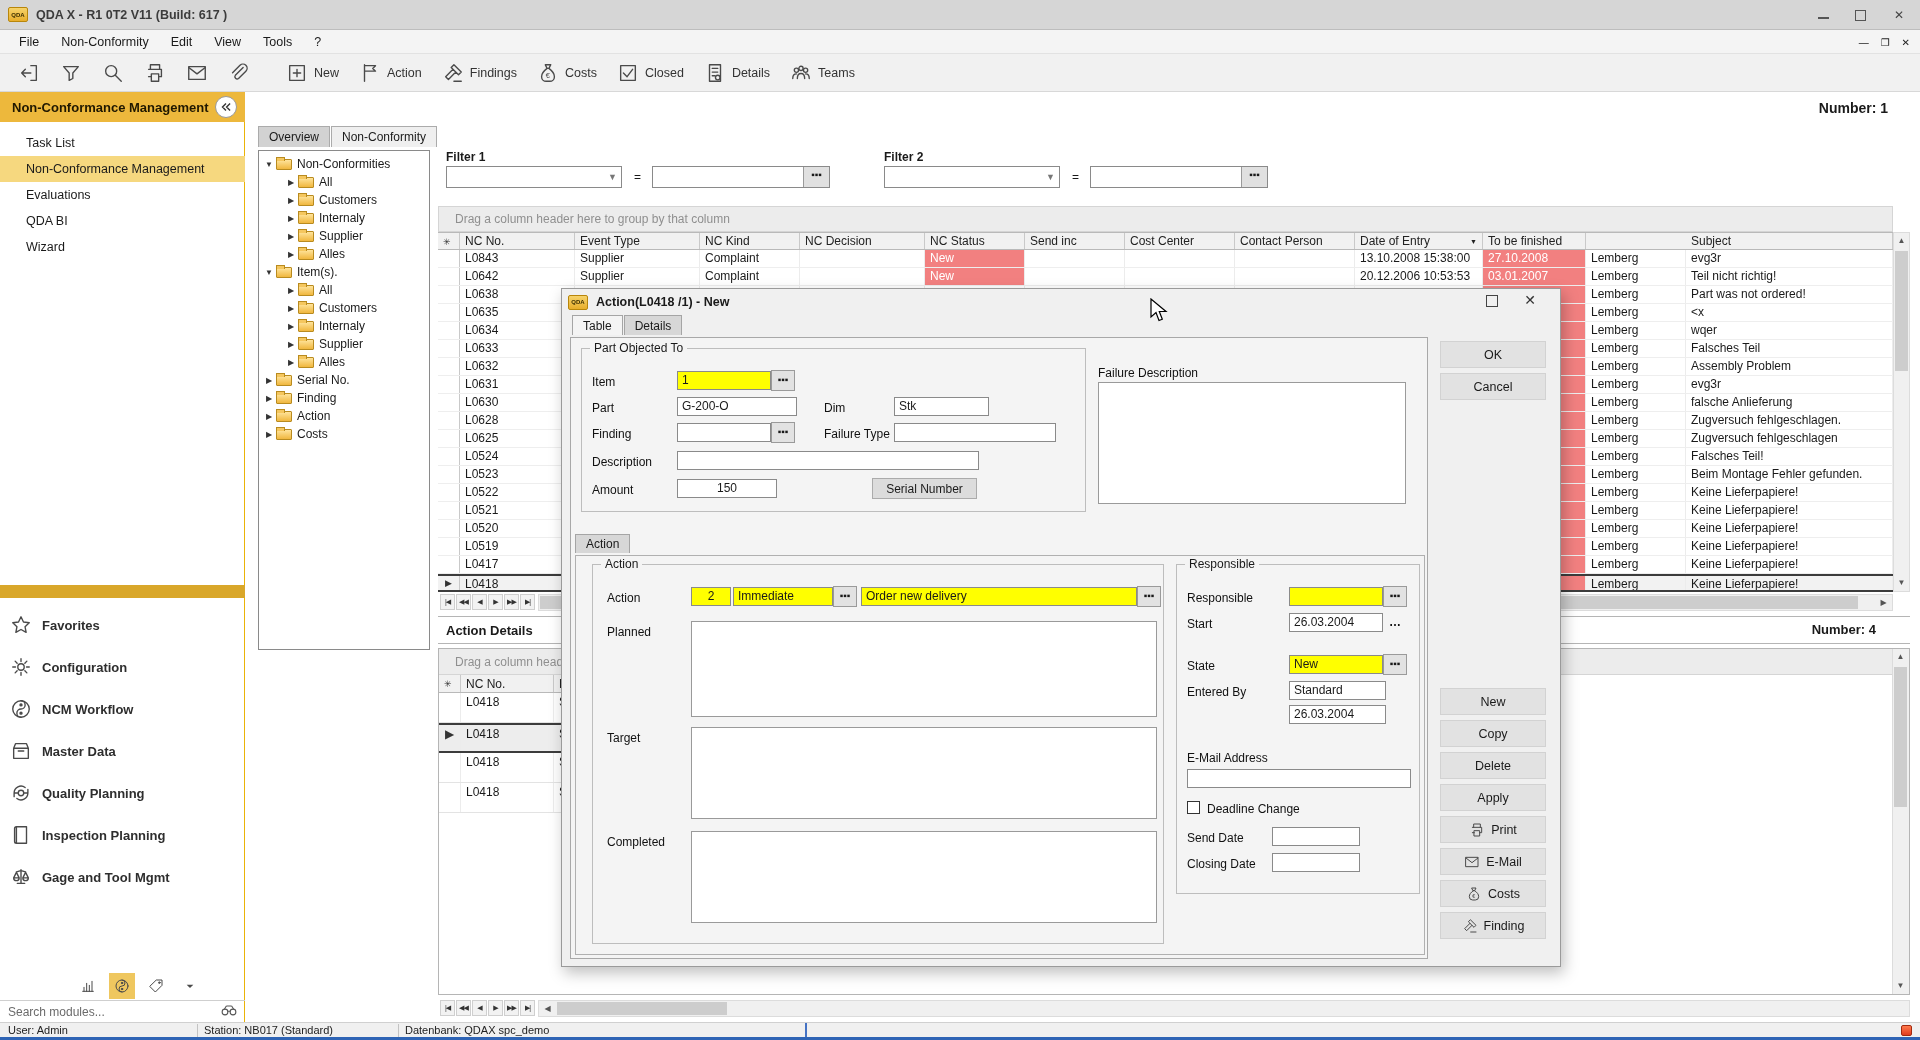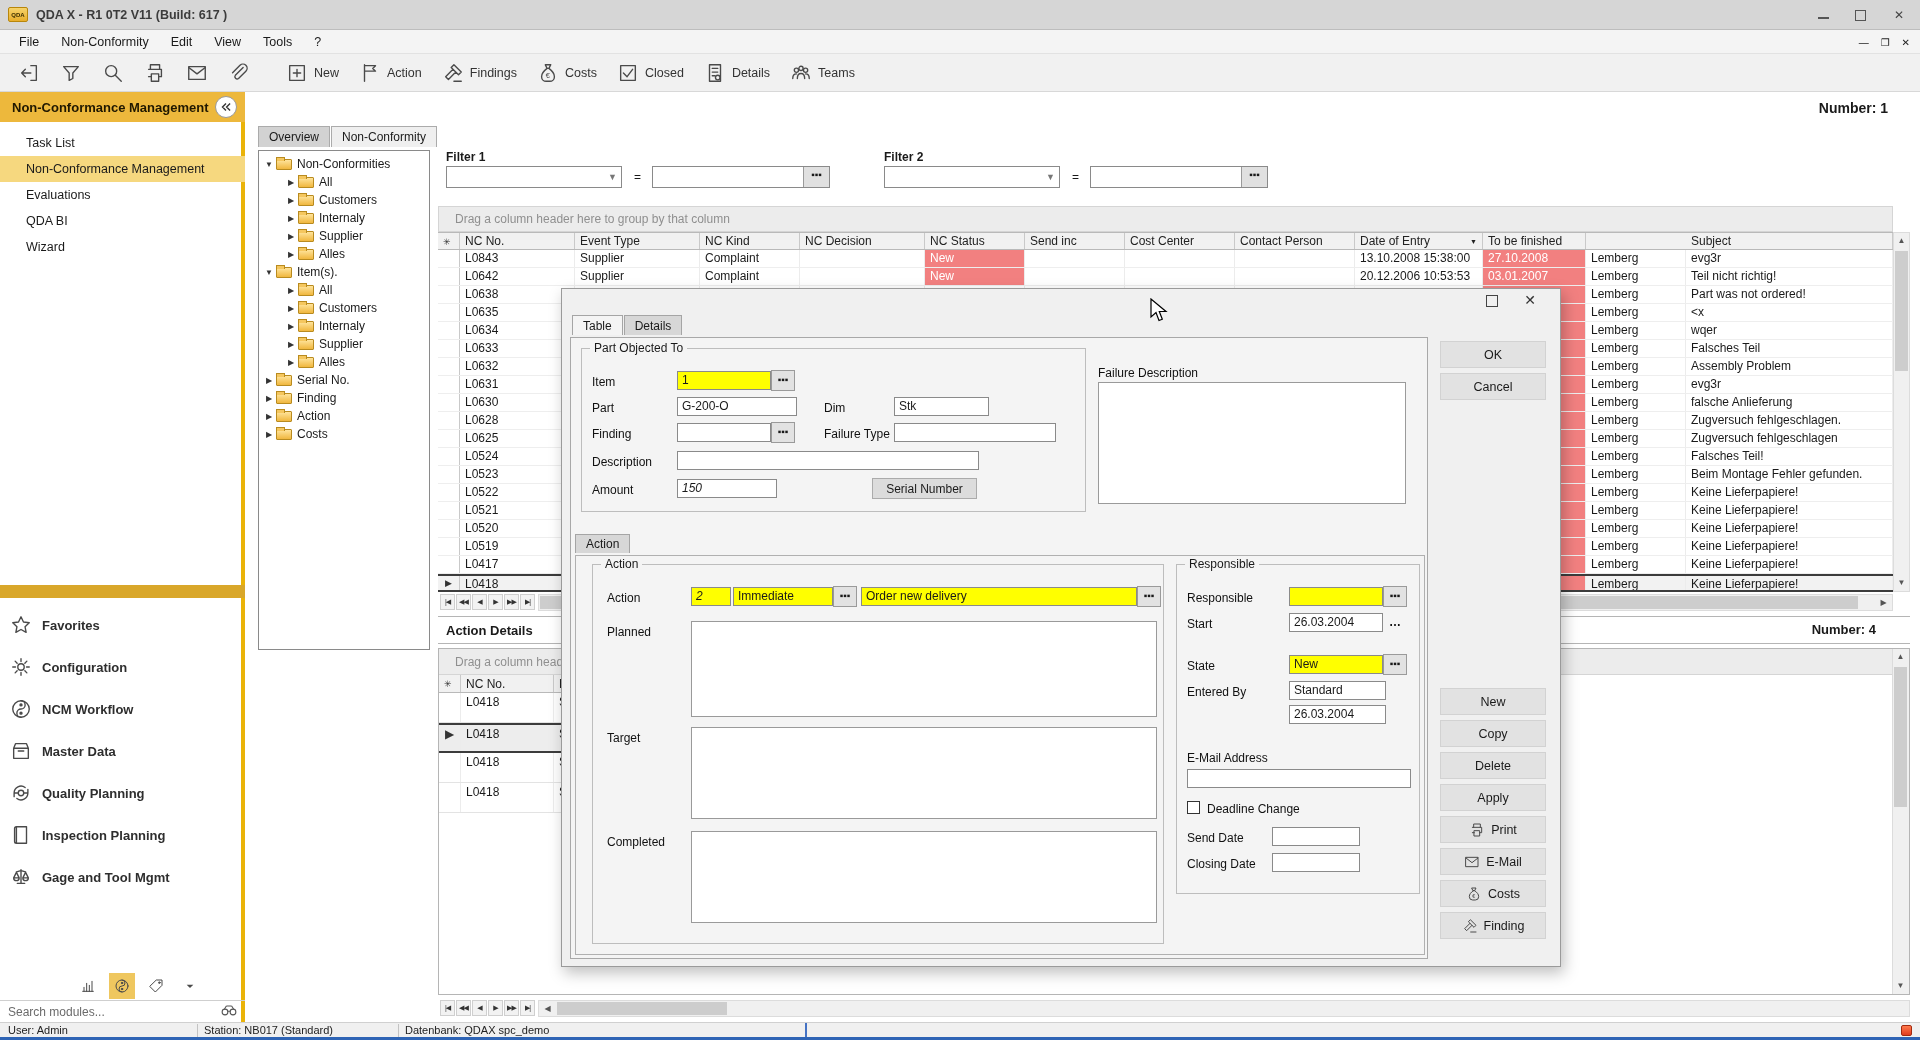--- a/index.html
+++ b/index.html
@@ -20,21 +20,21 @@
   .menubar { position:absolute; left:0; top:30px; width:1920px; height:24px; background:#f4f4f4; border-bottom:1px solid #e2e2e2; display:flex; align-items:center; padding-left:10px; gap:4px; }
   .menu-item { padding:3px 9px; font-size:12.5px; }
   .mdi-ctrls { position:absolute; right:10px; top:0; height:24px; display:flex; align-items:center; gap:12px; color:#222; font-size:10px; }
 
   
   .toolbar { position:absolute; left:0; top:54px; width:1920px; height:38px; background:#f1f1f1; border-bottom:1px solid #d8d8d8; display:flex; align-items:center; padding-left:8px; }
   .tool-btn { display:inline-flex; align-items:center; gap:6px; height:32px; padding:0 10px; color:#333; font-size:12.5px; }
   .tool-btn svg { display:block; }
 
   
-  .sidebar { position:absolute; left:0; top:92px; width:245px; height:930px; background:#fff; border-right:4px solid #eab308; }
+  .sidebar { position:absolute; left:0; top:92px; width:245px; height:930px; background:#fff; border-right:1px solid #eab308; }
   .side-head { position:absolute; left:0; top:0; width:245px; height:30px; background:#edb83c; display:flex; align-items:center; padding-left:12px; font-weight:bold; font-size:13px; color:#201800; }
   .collapse-btn { position:absolute; right:8px; top:4px; width:22px; height:22px; border-radius:50%; background:#fff; border:1px solid #999; display:flex; align-items:center; justify-content:center; }
   .side-nav { position:absolute; left:0; top:38px; width:245px; }
   .side-nav-item { height:26px; display:flex; align-items:center; padding-left:26px; font-size:12.5px; }
   .side-nav-item.sel { background:#f6d87f; }
   .gold-bar { position:absolute; left:0; top:493px; width:245px; height:13px; background:#d9a72a; }
   .modules { position:absolute; left:0; top:512px; width:245px; }
   .module-item { height:42px; display:flex; align-items:center; gap:10px; padding-left:10px; font-size:13px; font-weight:bold; color:#2e2e2e; }
   .mini-row { position:absolute; left:0; top:880px; width:245px; height:28px; display:flex; align-items:center; justify-content:flex-end; gap:8px; padding-right:42px; }
   .mini-ico { width:26px; height:26px; display:flex; align-items:center; justify-content:center; }
@@ -114,21 +114,21 @@
   .dlg-close { position:absolute; right:24px; top:3px; font-size:14px; color:#333; }
   .dlg-tabs { position:absolute; left:10px; top:26px; display:flex; }
   .dtab { padding:3px 10px 2px; font-size:12px; border:1px solid #a5a5a5; border-bottom:none; background:#f4f4f4; margin-right:1px; }
   .dtab.sel { background:#d7d7d7; }
   .dlg-body { position:absolute; left:8px; top:48px; width:858px; height:622px; border:1px solid #a8a8a8; background:#f4f4f4; }
   .gbox { position:absolute; border:1px solid #bdbdbd; }
   .gbox-legend { position:absolute; top:-8px; left:8px; background:#f4f4f4; padding:0 4px; font-size:12px; }
   .lbl { position:absolute; font-size:12px; color:#111; white-space:nowrap; }
   .tin { position:absolute; height:19px; border:1px solid #8a8a8a; background:#fff; font-size:12px; padding:1px 4px; white-space:nowrap; overflow:hidden; }
   .tin.yellow { background:#ffff00; }
-  .tin.right { text-align:left;font-style:italic; }
+  .tin.right { text-align:center; }
   .dots { position:absolute; width:24px; height:21px; background:#e2e2e2; border:1px solid #9a9a9a; font-size:10px; text-align:center; line-height:17px; }
   .tarea { position:absolute; border:1px solid #9a9a9a; background:#fff; }
   .gray-btn { position:absolute; background:#dcdcdc; border:1px solid #ababab; font-size:12px; display:flex; align-items:center; justify-content:center; }
   .dlg-btn { position:absolute; left:878px; width:106px; height:27px; background:#e2e2e2; border:1px solid #d2d2d2; font-size:12.5px; display:flex; align-items:center; justify-content:center; gap:6px; }
   .chk { position:absolute; width:13px; height:13px; border:1.5px solid #333; background:#fff; }
   .subtab { position:absolute; padding:2px 10px; font-size:12px; border:1px solid #a5a5a5; border-bottom:none; background:#d7d7d7; }
   .subpanel { position:absolute; border:1px solid #b0b0b0; background:#f4f4f4; }
 
   .cursor { position:absolute; left:1150px; top:298px; z-index:99; }
 </style>
@@ -915,20 +915,24 @@
     <span class="sb-div" style="left:197px"></span>
     <span class="sb-seg" style="left:204px">Station: NB017 (Standard)</span>
     <span class="sb-div" style="left:398px"></span>
     <span class="sb-seg" style="left:405px">Datenbank: QDAX spc_demo</span>
     <span class="sb-blue"></span>
     <span class="sb-alert"></span>
   </div>
   <div class="bottombar"></div>
 
   <div class="dlg">
+    <div class="dlg-title">
+      <span class="qda-ico" style="margin-left:0">QDA</span>
+      <span>Action(L0418 /1) - New</span>
+    </div>
     <span class="dlg-max"></span>
     <span class="dlg-close">✕</span>
     <div class="dlg-tabs" id="dlg-tabs">
         <div class="dtab">Table</div>
         <div class="dtab sel">Details</div>
       </div>
 
     <div class="dlg-body">
 
       <div class="gbox" style="left:10px; top:10px; width:505px; height:164px">

